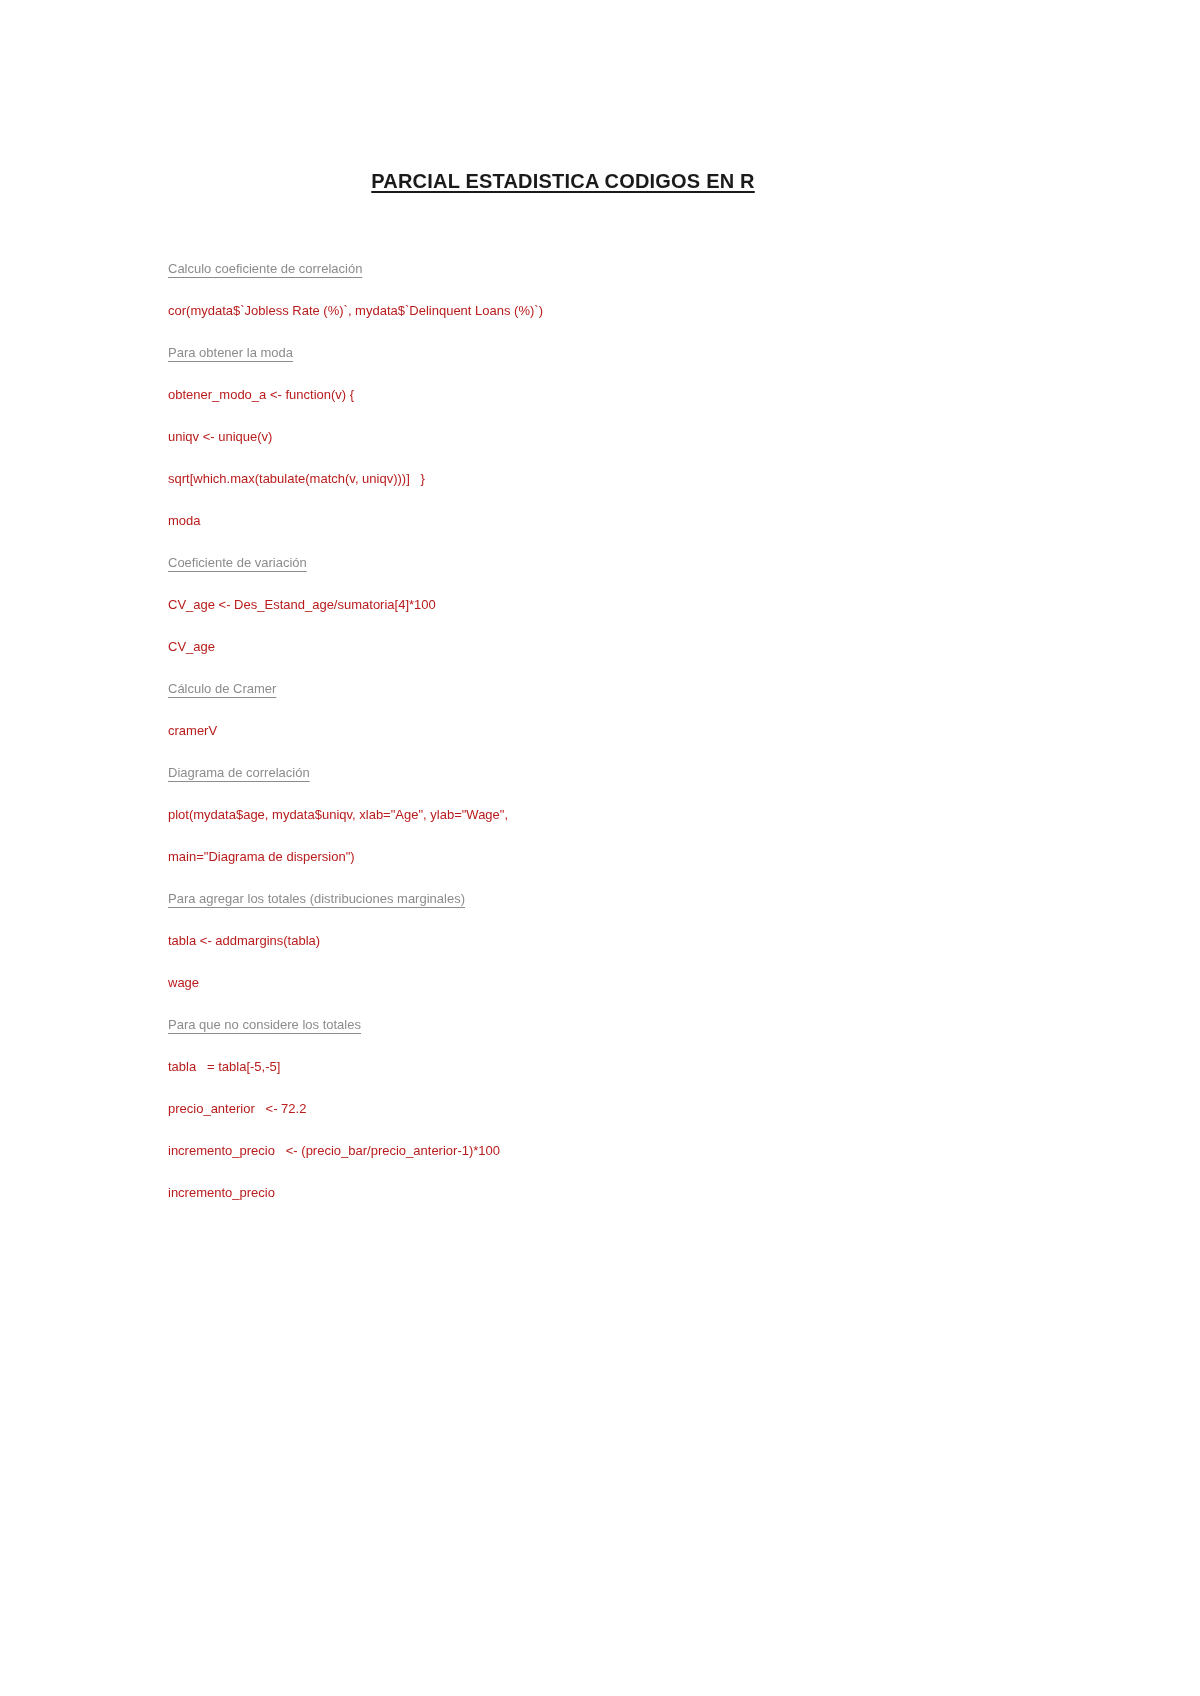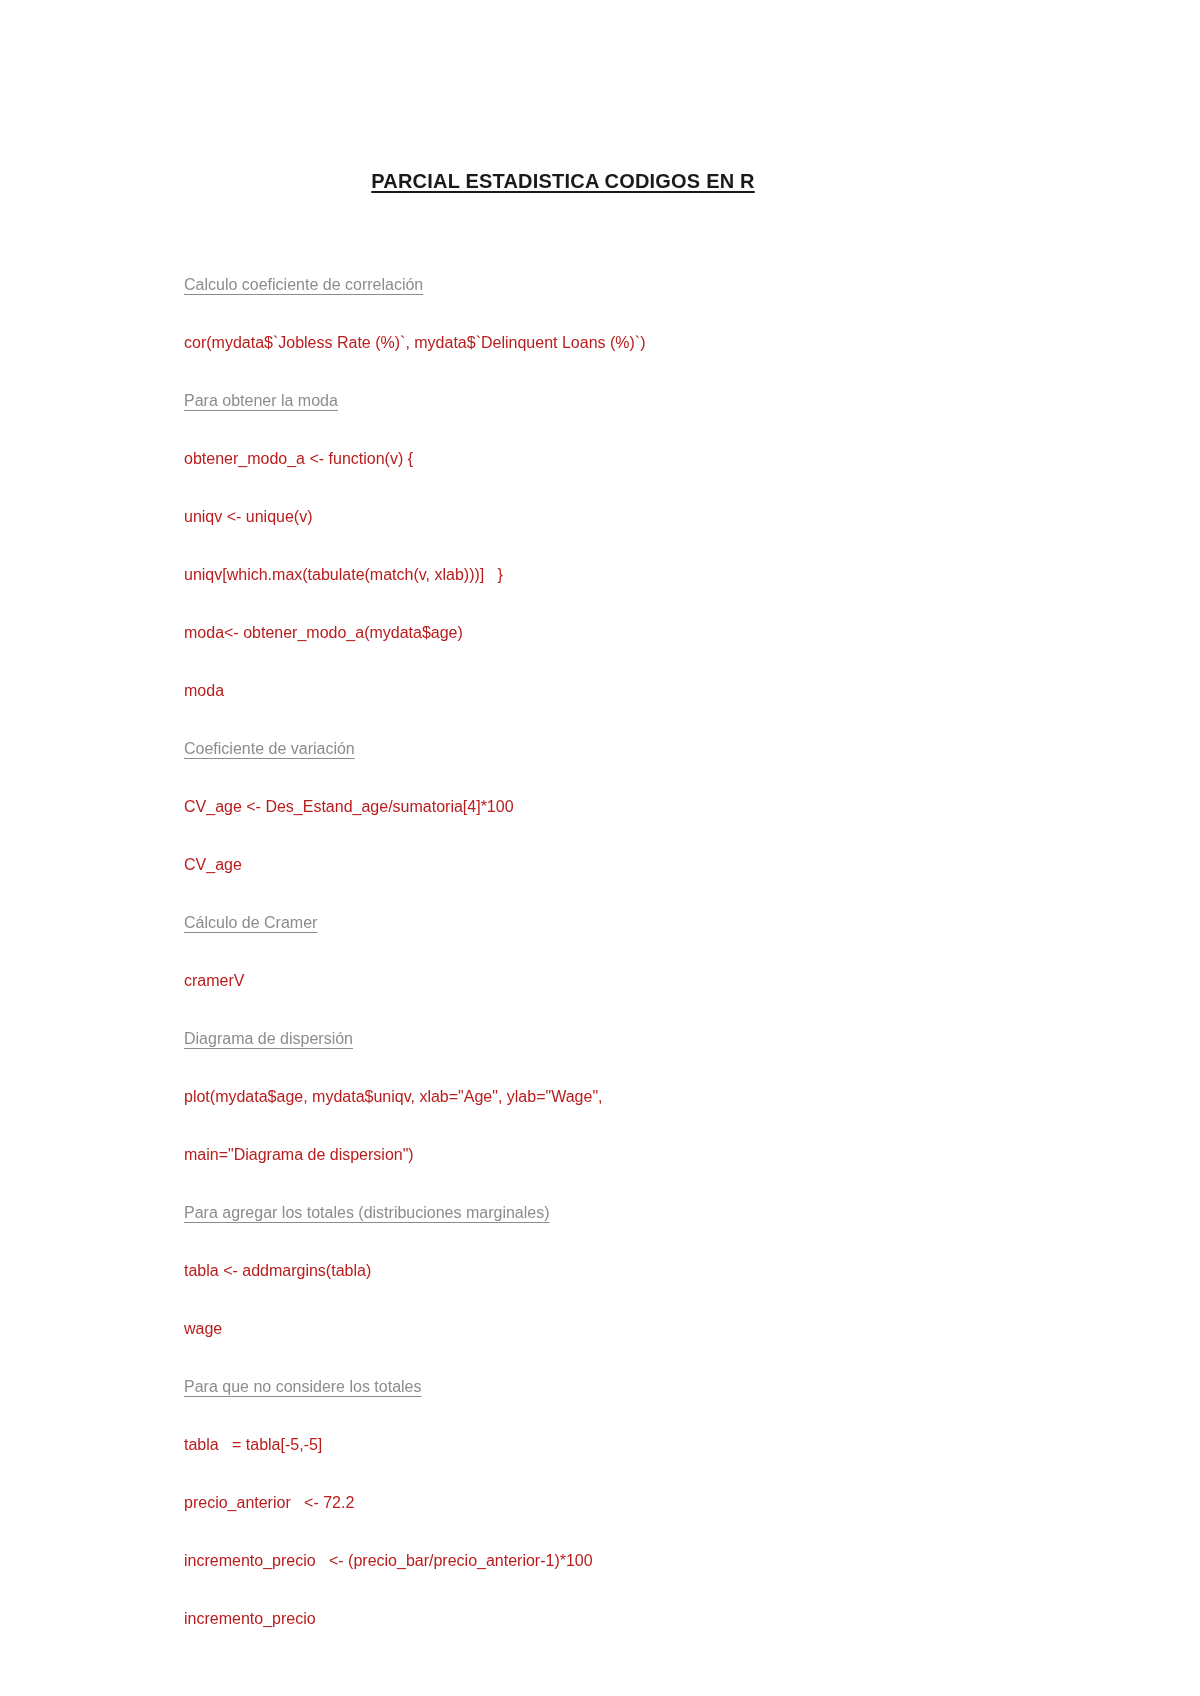--- a/index.html
+++ b/index.html
@@ -37,24 +37,24 @@
     text-underline-offset: 3px;
     white-space: pre-wrap;
   }
   .doc-body {
     position: absolute;
     top: 248px;
     left: 160px;
     width: 900px;
   }
   .line {
-    margin: 16px;
+    margin: 0;
     height: 42px;
     line-height: 42px;
-    font-size: 16px;
+    font-size: 13px;
     white-space: pre-wrap;
   }
   .line.heading {
     color: #8c8c8c;
     text-decoration: underline;
     text-decoration-color: #8c8c8c;
     text-underline-offset: 4px;
   }
   .line.code {
     color: #b91c1c;
@@ -64,29 +64,28 @@
 <body>
 
 <div class="page">
   <div class="doc-title">PARCIAL ESTADISTICA CODIGOS EN R</div>
   <div class="doc-body" id="doc-body">
       <p class="line heading">Calculo coeficiente de correlación</p>
       <p class="line code">cor(mydata$`Jobless Rate (%)`, mydata$`Delinquent Loans (%)`)</p>
       <p class="line heading">Para obtener la moda</p>
       <p class="line code">obtener_modo_a &lt;- function(v) {</p>
       <p class="line code">uniqv &lt;- unique(v)</p>
-      <p class="line code">uniqv[which.max(tabulate(match(v, xlab)))]   }</p>
-      <p class="line code">moda&lt;- obtener_modo_a(mydata$age)</p>
+      <p class="line code">sqrt[which.max(tabulate(match(v, uniqv)))]   }</p>
       <p class="line code">moda</p>
       <p class="line heading">Coeficiente de variación</p>
       <p class="line code">CV_age &lt;- Des_Estand_age/sumatoria[4]*100</p>
       <p class="line code">CV_age</p>
       <p class="line heading">Cálculo de Cramer</p>
       <p class="line code">cramerV</p>
-      <p class="line heading">Diagrama de dispersión</p>
+      <p class="line heading">Diagrama de correlación</p>
       <p class="line code">plot(mydata$age, mydata$uniqv, xlab="Age", ylab="Wage",</p>
       <p class="line code">main="Diagrama de dispersion")</p>
       <p class="line heading">Para agregar los totales (distribuciones marginales)</p>
       <p class="line code">tabla &lt;- addmargins(tabla)</p>
       <p class="line code">wage</p>
       <p class="line heading">Para que no considere los totales</p>
       <p class="line code">tabla   = tabla[-5,-5]</p>
       <p class="line code">precio_anterior   &lt;- 72.2</p>
       <p class="line code">incremento_precio   &lt;- (precio_bar/precio_anterior-1)*100</p>
       <p class="line code">incremento_precio</p>

